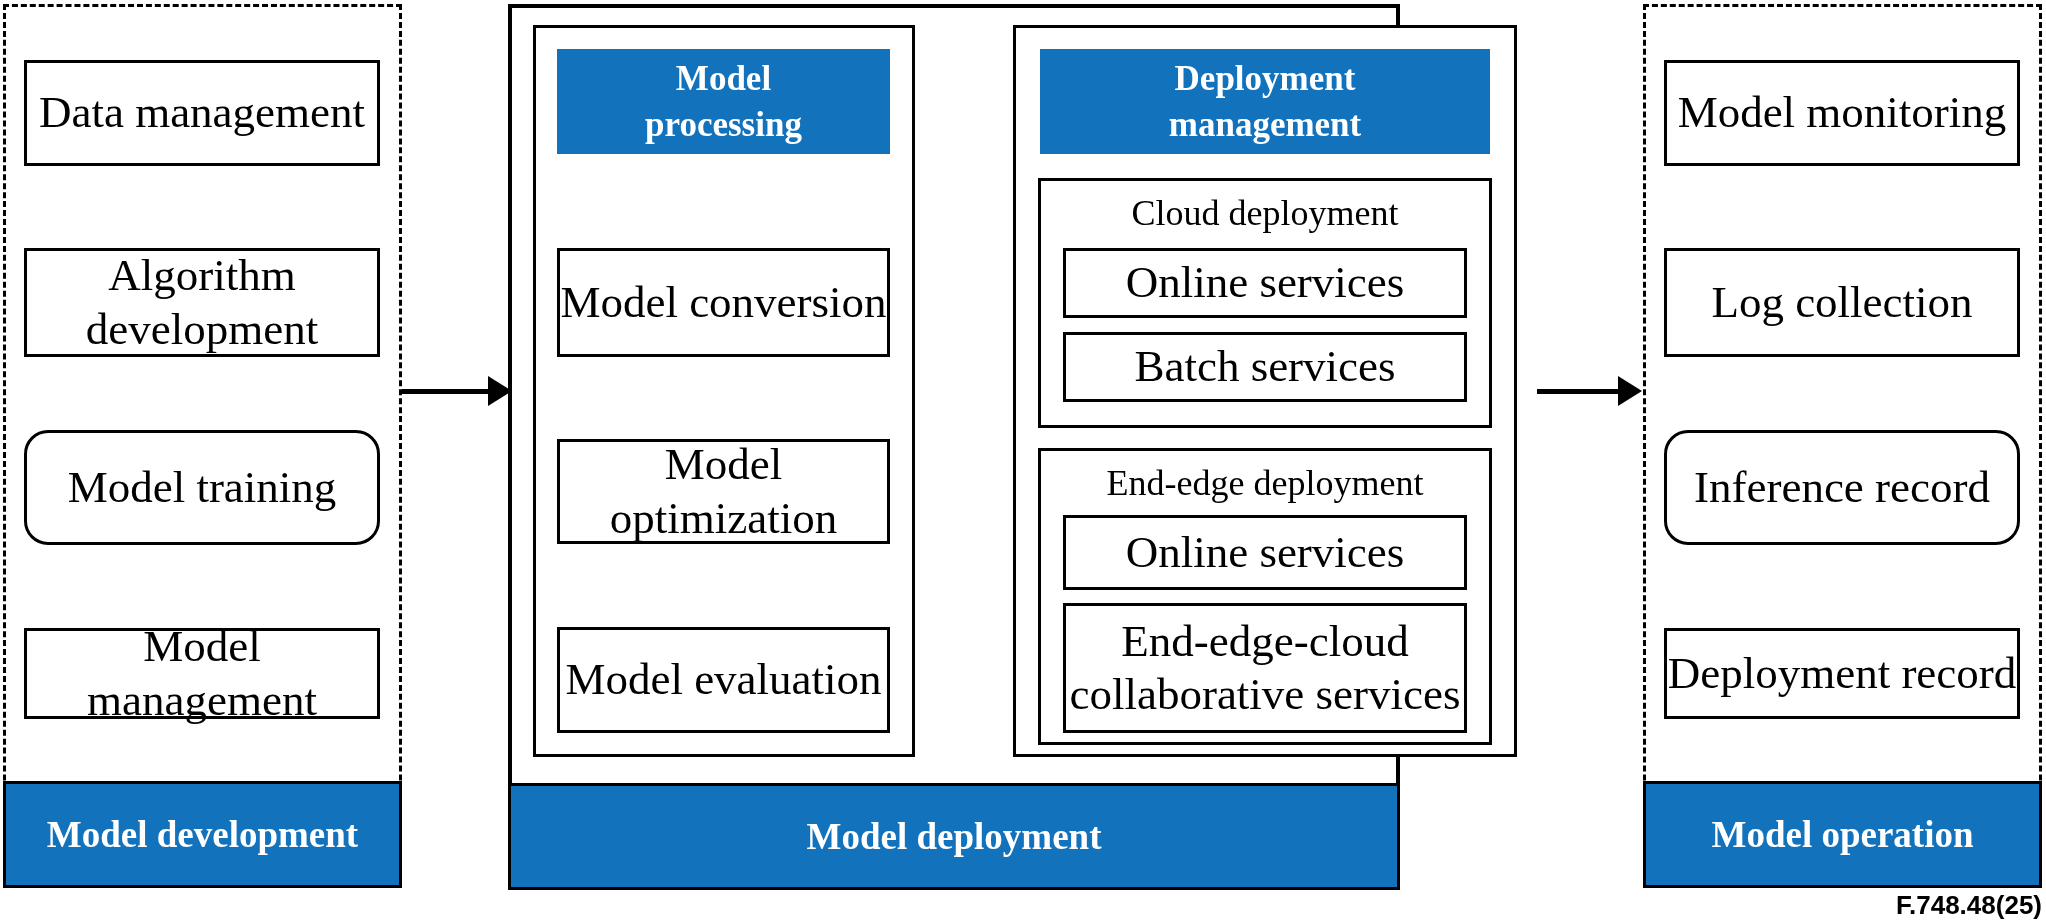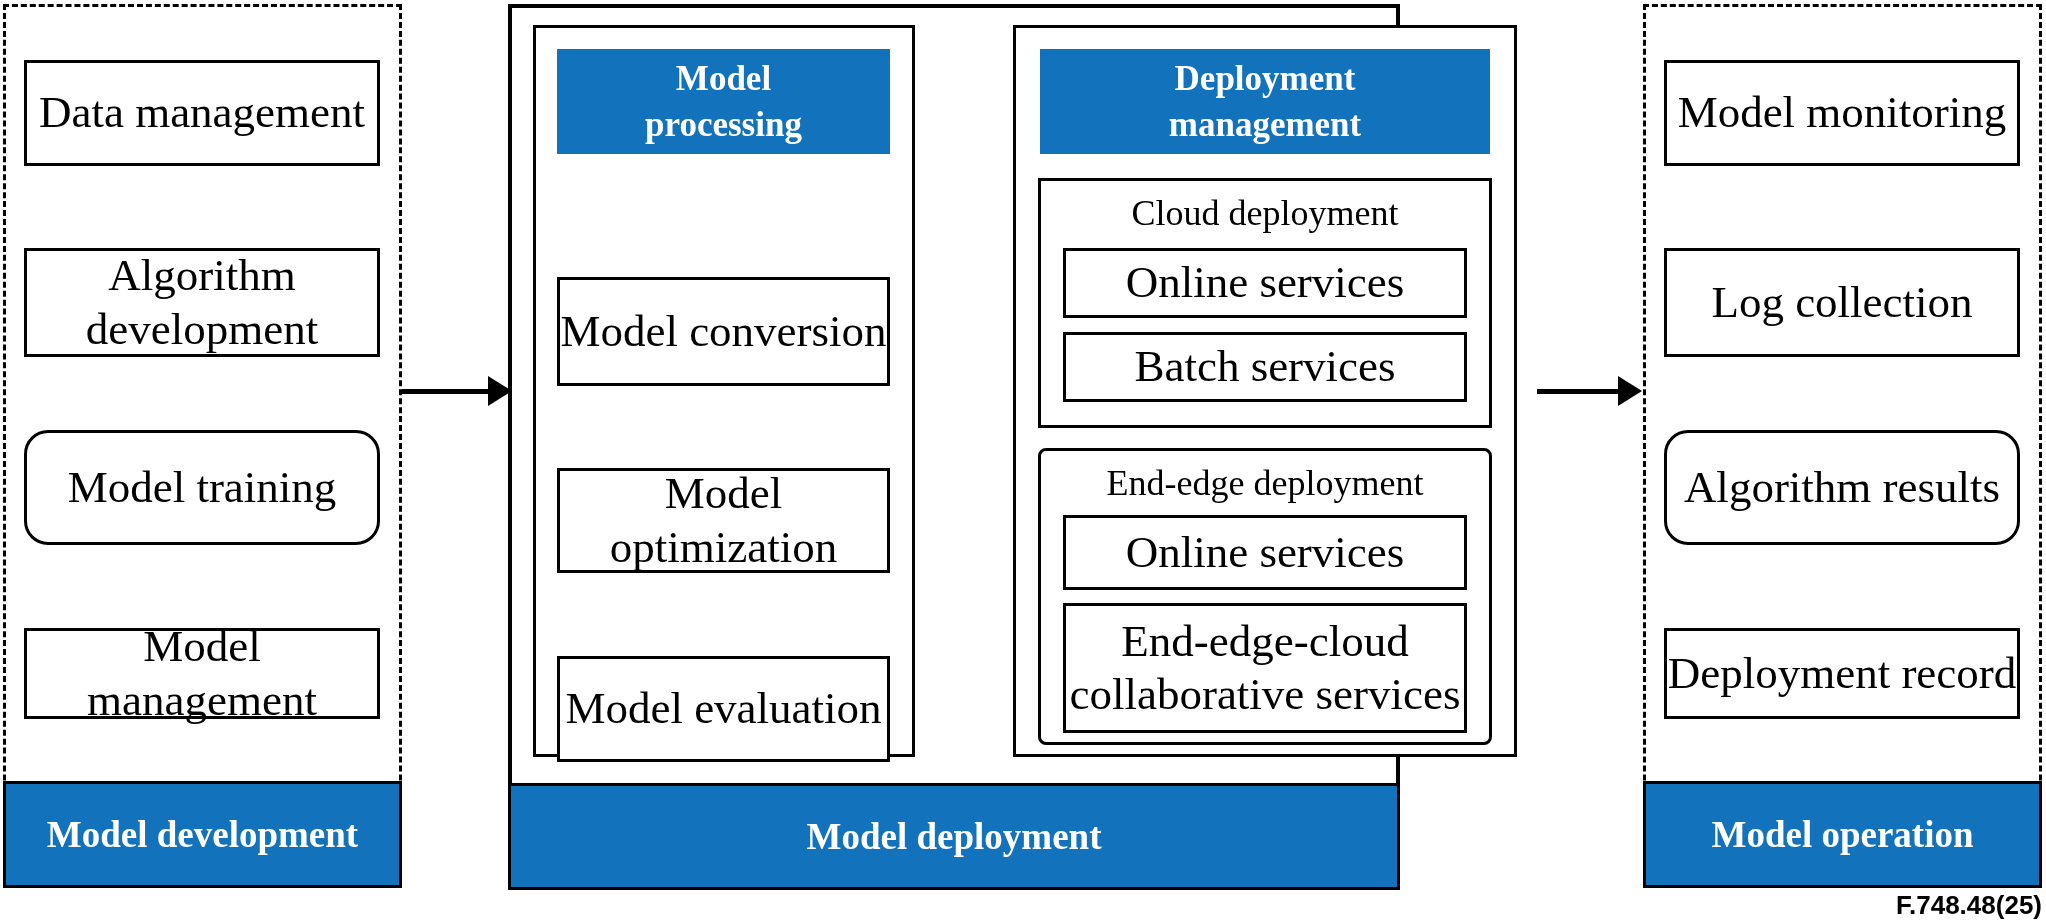--- a/index.html
+++ b/index.html
@@ -60,29 +60,29 @@
   .panel-header{
     position:absolute;
     background:var(--accent);color:var(--on-accent);
     font-weight:bold;font-size:35px;line-height:1.3;
     display:flex;align-items:center;justify-content:center;
     text-align:center;white-space:pre-line;
   }
   #panel-processing .panel-header{left:21px;top:21px;width:333px;height:105px;}
   #panel-management .panel-header{left:24px;top:21px;width:450px;height:105px;}
 
-  #panel-processing .box{left:21px;width:333px;margin-top:29px;}
+  #panel-processing .box{left:21px;width:333px;}
   .p1{top:220px;height:109px;}
   .p2{top:411px;height:105px;}
   .p3{top:599px;height:106px;}
 
   
   .group{position:absolute;left:22px;width:454px;border:3px solid var(--line);background:#fff;}
   #group-cloud{top:150px;height:250px;}
-  #group-endedge{top:420px;height:297px;border-radius:8px;}
+  #group-endedge{top:420px;height:297px;}
   .group-label{
     position:absolute;top:0;left:0;right:0;height:64px;
     display:flex;align-items:center;justify-content:center;
     font-size:36px;
   }
   .group .box{left:22px;width:404px;}
   .g1a{top:67px;height:70px;}
   .g1b{top:151px;height:70px;}
   .g2a{top:64px;height:75px;}
   .g2b{top:152px;height:130px;}
@@ -159,20 +159,20 @@
   </section>
 
   <div>
     <div class="arrow-line" id="arrow2-line"></div>
     <div class="arrow-head" id="arrow2-head"></div>
   </div>
 
   <section class="phase dashed" id="phase-operation">
     <div class="box side-box r1">Model monitoring</div>
     <div class="box side-box r2">Log collection</div>
-    <div class="box side-box r3">Algorithm results</div>
+    <div class="box side-box r3">Inference record</div>
     <div class="box side-box r4">Deployment record</div>
     <div class="phase-footer">Model operation</div>
   </section>
 
   <div class="figure-number">F.748.48(25)</div>
 
 </div>
 
 </body></html>

